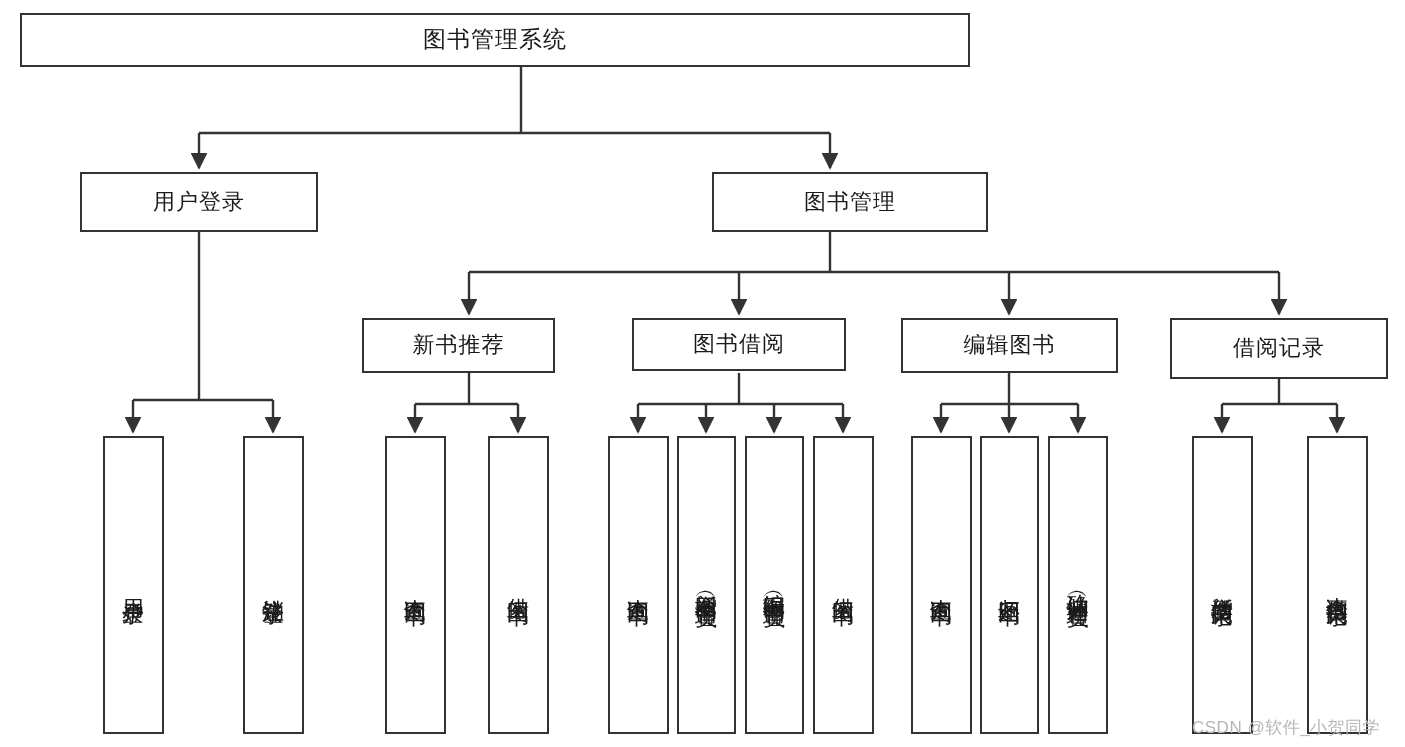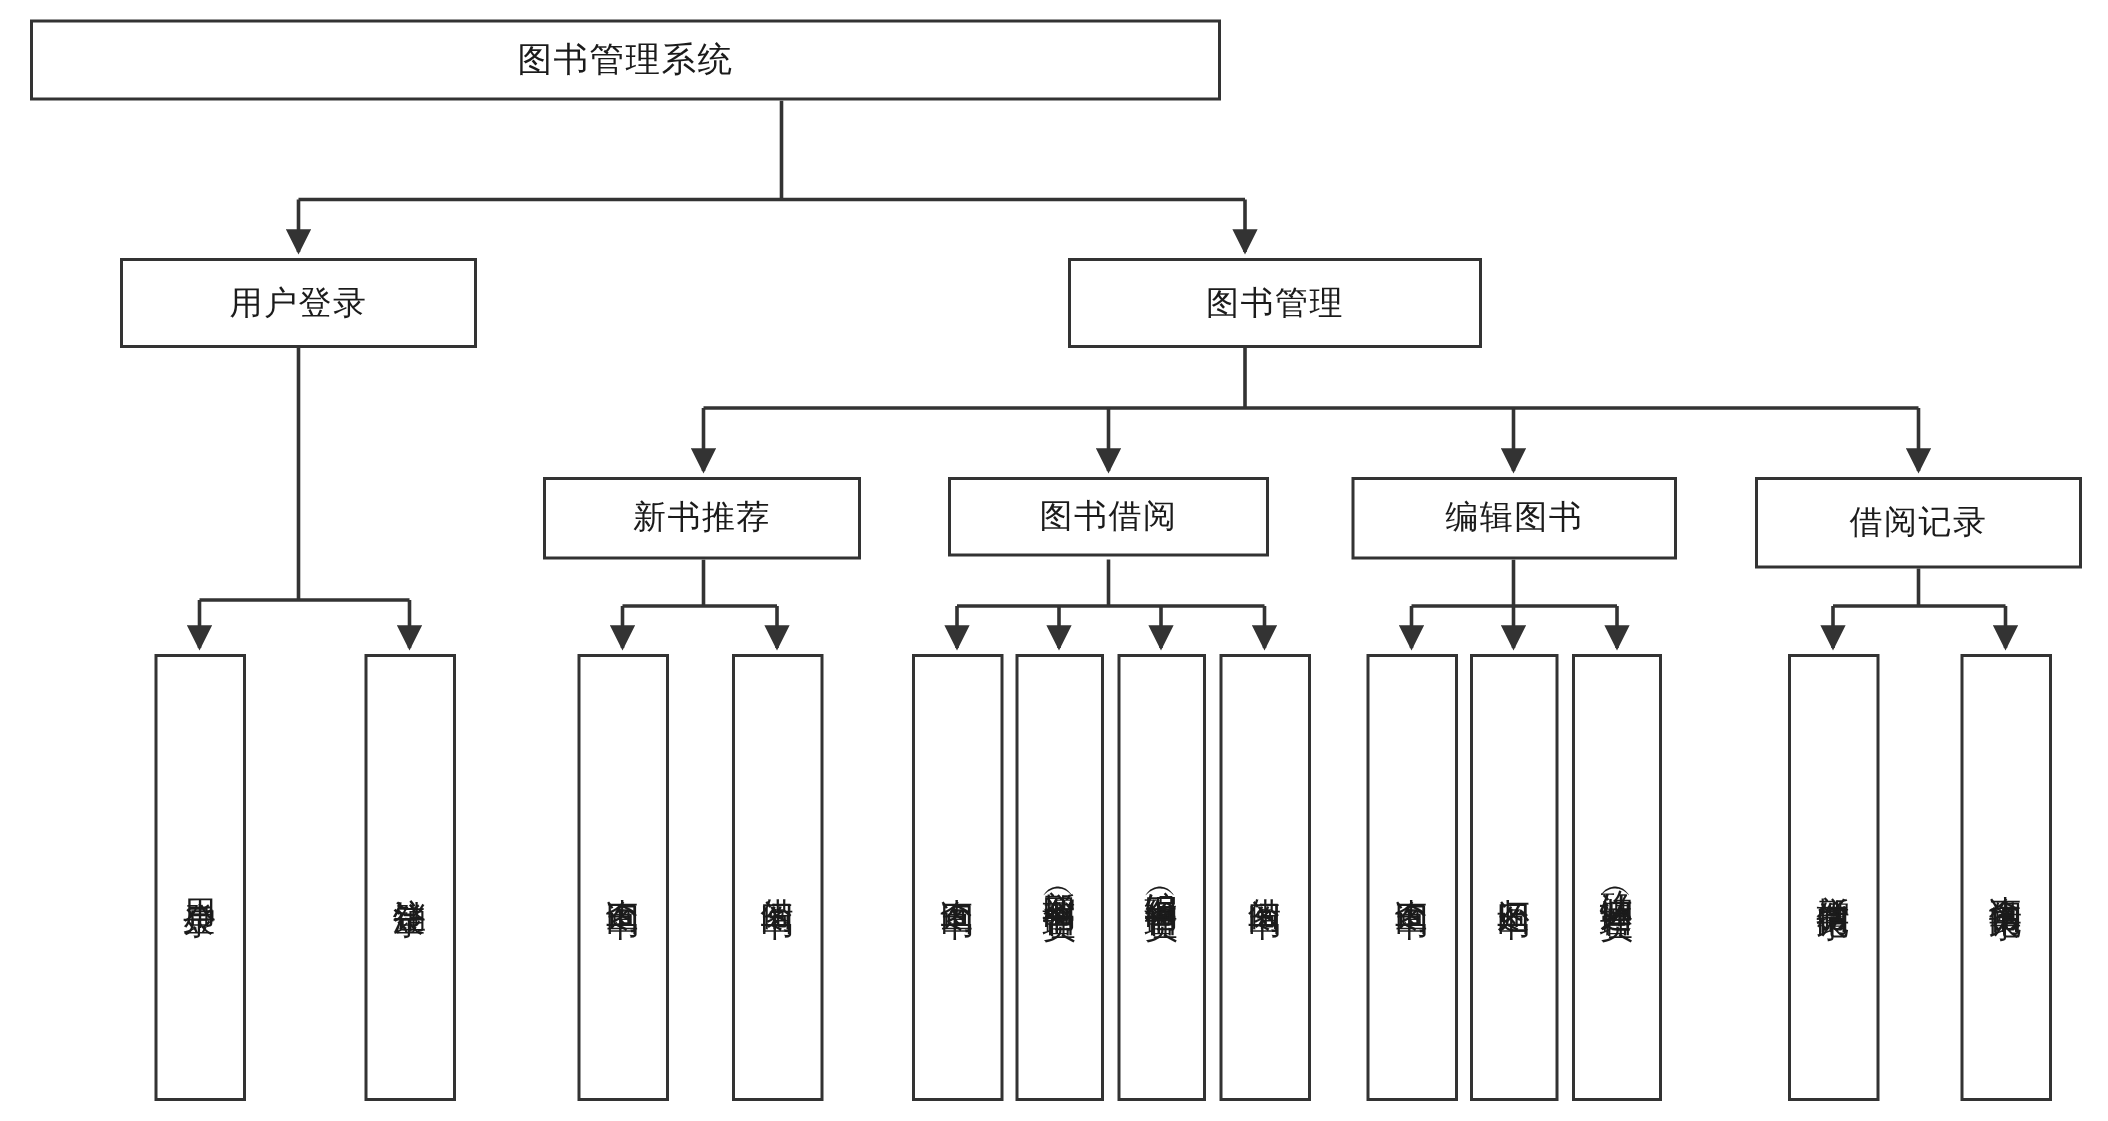--- a/index.html
+++ b/index.html
@@ -120,27 +120,27 @@
       <path d="M 1009 404 L 1009 432" marker-end="url(#arrow)"></path>
       <path d="M 1078 404 L 1078 432" marker-end="url(#arrow)"></path>
 
       <path d="M 1279 373 L 1279 404"></path>
       <path d="M 1222 404 L 1337 404"></path>
       <path d="M 1222 404 L 1222 432" marker-end="url(#arrow)"></path>
       <path d="M 1337 404 L 1337 432" marker-end="url(#arrow)"></path>
     </g>
   </svg>
 
-  <div class="node node-h node-root" style="left:20px; top:13px; width:794px; height:54px;">图书管理系统</div>
+  <div class="node node-h node-root" style="left:20px; top:13px; width:950px; height:54px;">图书管理系统</div>
 
   <div class="node node-h" style="left:80px; top:172px; width:238px; height:60px;">用户登录</div>
 
   <div class="node node-h" style="left:712px; top:172px; width:276px; height:60px;">图书管理</div>
 
-  <div class="node node-h" style="left:362px; top:318px; width:212px; height:55px;">新书推荐</div>
+  <div class="node node-h" style="left:362px; top:318px; width:193px; height:55px;">新书推荐</div>
 
   <div class="node node-h" style="left:632px; top:318px; width:214px; height:53px;">图书借阅</div>
 
   <div class="node node-h" style="left:901px; top:318px; width:217px; height:55px;">编辑图书</div>
 
   <div class="node node-h" style="left:1170px; top:318px; width:218px; height:61px;">借阅记录</div>
 
   <div class="node node-v" style="left:103px; top:436px; width:61px; height:298px;">
     <span class="vtext">用户登录</span>
   </div>
@@ -186,14 +186,15 @@
   </div>
 
   <div class="node node-v" style="left:1192px; top:436px; width:61px; height:298px;">
     <span class="vtext">新增借阅记录</span>
   </div>
 
   <div class="node node-v" style="left:1307px; top:436px; width:61px; height:298px;">
     <span class="vtext">查询借阅记录</span>
   </div>
 
+  <div class="watermark" style="left:1192px; top:716px;">CSDN @软件_小贺同学</div>
 
 </div>
 
 </body></html>

